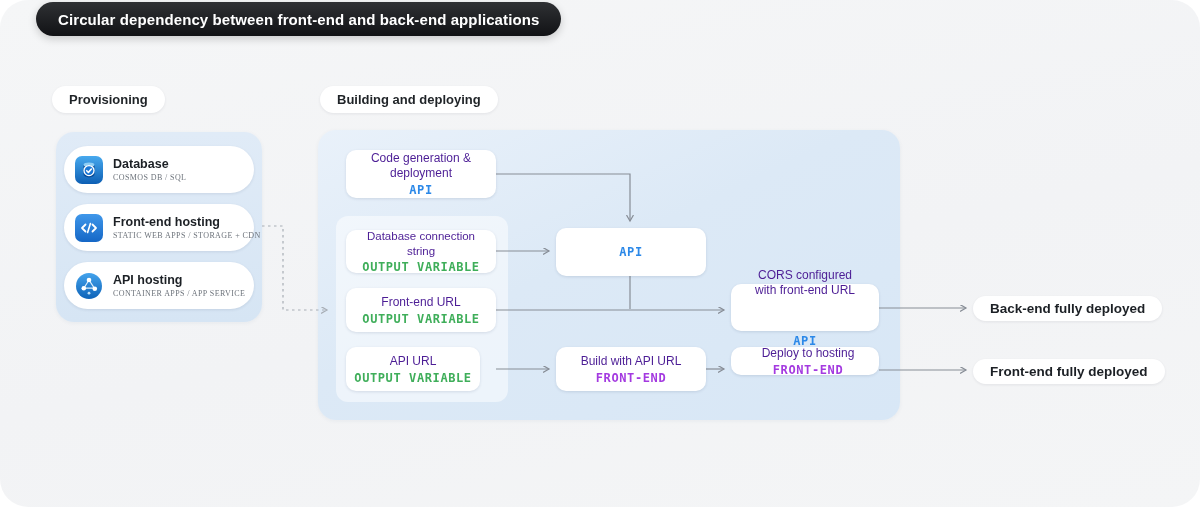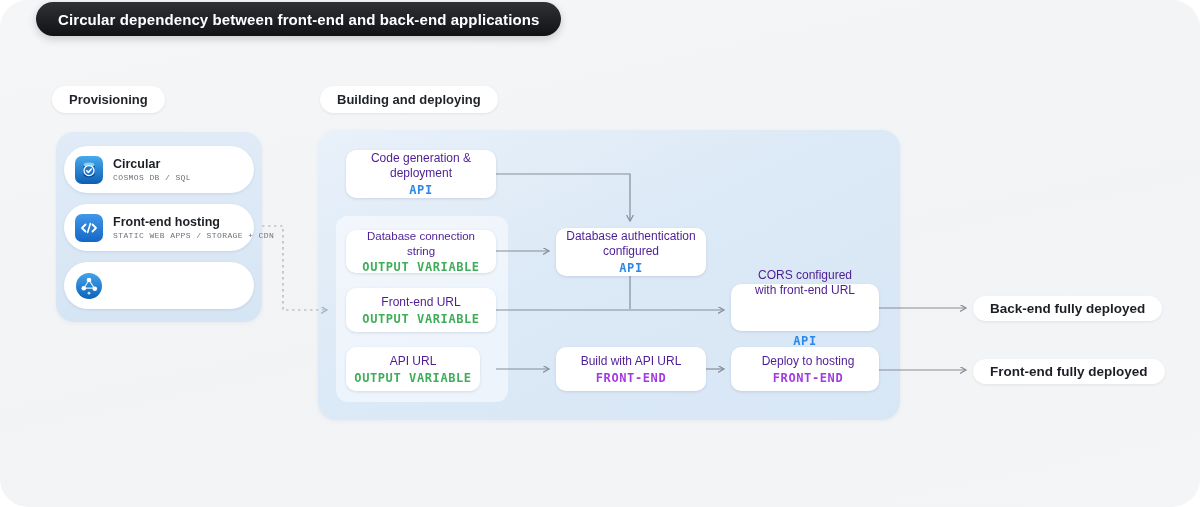--- a/index.html
+++ b/index.html
@@ -23,21 +23,21 @@
     background:linear-gradient(155deg,#e9f1fa 0%,#dce9f6 45%,#d8e7f6 100%);box-shadow:0 1px 4px rgba(30,60,110,.06);}
   .sub-panel{position:absolute;left:336px;top:216px;width:172px;height:186px;border-radius:12px;
     background:rgba(255,255,255,.5);}
 
   
   .svc-card{position:absolute;left:64px;width:190px;height:47px;border-radius:24px;background:#fff;
     box-shadow:0 1px 3px rgba(20,40,80,.10);display:flex;align-items:center;gap:10px;padding-left:11px;box-sizing:border-box;}
   .svc-icon{width:28px;height:28px;flex:0 0 28px;display:block;}
   .svc-text{display:flex;flex-direction:column;gap:1px;line-height:1.15;}
   .svc-title{font-size:12.5px;font-weight:700;color:#1c2025;}
-  .svc-sub{font-family:Liberation Mono, monospace;font-size:8px;letter-spacing:.4px;color:#6d737b;white-space:nowrap;}
+  .svc-sub{font-family:Liberation Serif, serif;font-size:8px;letter-spacing:.4px;color:#6d737b;white-space:nowrap;}
 
   
   .node{position:absolute;background:#fff;border-radius:10px;box-shadow:0 1px 3px rgba(20,40,80,.12);
     display:flex;flex-direction:column;align-items:center;justify-content:center;gap:2px;box-sizing:border-box;padding:4px 6px;}
   .node-label{font-size:12px;font-weight:400;color:#4c1d95;text-align:center;line-height:1.25;white-space:pre-line;}
   .tag{font-family:"DejaVu Sans Mono",monospace;font-size:12px;font-weight:700;letter-spacing:.6px;}
   .tag-api{color:#2B88E8;}
   .tag-out{color:#3FAE5A;}
   .tag-fe{color:#A43AE0;}
 
@@ -93,21 +93,21 @@
             <stop offset="1" stop-color="#0d5fb4"></stop>
           </linearGradient>
         </defs>
       <rect width="28" height="28" rx="7" fill="url(#gdb)"></rect>
       <path d="M8.5 8.8v9.8c0 1.6 2.5 2.8 5.5 2.8s5.5-1.2 5.5-2.8V8.8z" fill="#0a4c97"></path>
       <ellipse cx="14" cy="8.8" rx="5.5" ry="2.4" fill="#8ecdf4"></ellipse>
       <circle cx="14" cy="14.6" r="5" fill="#1a77d6" stroke="#fff" stroke-width="1.3"></circle>
       <path d="M11.7 14.7l1.7 1.7 3-3.4" fill="none" stroke="#fff" stroke-width="1.6" stroke-linecap="round" stroke-linejoin="round"></path>
     </svg>
     <span class="svc-text">
-      <span class="svc-title">Circular</span>
+      <span class="svc-title">Database</span>
       <span class="svc-sub">COSMOS DB / SQL</span>
     </span>
   </div>
 
   <div class="svc-card" style="top:204px;">
     <svg class="svc-icon" viewBox="0 0 28 28">
       <defs>
           <linearGradient id="gcode" x1="0" y1="0" x2="0" y2="1">
         <stop offset="0" stop-color="#3f97ea"></stop>
             <stop offset="1" stop-color="#1567c6"></stop>
@@ -132,20 +132,24 @@
             <stop offset="1" stop-color="#0e63b8"></stop>
           </linearGradient>
         </defs>
       <circle cx="14" cy="14" r="13" fill="url(#gglobe)"></circle>
       <path d="M14 8L8.8 16.2M14 8l5.8 8.8M8.8 16.2h11M14 8l5.8 8.8" stroke="#dceefc" stroke-width="1.2" fill="none"></path>
       <circle cx="14" cy="8" r="2.3" fill="#fff"></circle>
       <circle cx="8.8" cy="16.2" r="2.3" fill="#fff"></circle>
       <circle cx="19.8" cy="16.8" r="2.3" fill="#fff"></circle>
       <circle cx="14" cy="21.2" r="1.4" fill="#bfe0f7"></circle>
     </svg>
+    <span class="svc-text">
+      <span class="svc-title">API hosting</span>
+      <span class="svc-sub">CONTAINER APPS / APP SERVICE</span>
+    </span>
   </div>
 
   <div class="node" style="left:346px;top:150px;width:150px;height:48px;">
     <div class="node-label">Code generation &amp;
 deployment</div>
     <div class="tag tag-api">API</div>
   </div>
 
   <div class="node" style="left:346px;top:230px;width:150px;height:43px;">
     <div class="node-label" style="font-size:11.5px;">Database connection string</div>
@@ -156,37 +160,35 @@
     <div class="node-label">Front-end URL</div>
     <div class="tag tag-out">OUTPUT VARIABLE</div>
   </div>
 
   <div class="node" style="left:346px;top:347px;width:134px;height:44px;">
     <div class="node-label">API URL</div>
     <div class="tag tag-out">OUTPUT VARIABLE</div>
   </div>
 
   <div class="node" style="left:556px;top:228px;width:150px;height:48px;">
-    <div class="node-label">Database authentication
-configured</div>
     <div class="tag tag-api">API</div>
   </div>
 
   <div class="node" style="left:556px;top:347px;width:150px;height:44px;">
     <div class="node-label">Build with API URL</div>
     <div class="tag tag-fe">FRONT-END</div>
   </div>
 
   <div class="node" style="left:731px;top:284px;width:148px;height:47px;gap:36px;">
     <div class="node-label">CORS configured
 with front-end URL</div>
     <div class="tag tag-api">API</div>
   </div>
 
-  <div class="node" style="left:731px;top:347px;width:148px;height:44px;padding-left:12px;">
+  <div class="node" style="left:731px;top:347px;width:148px;height:28px;padding-left:12px;">
     <div class="node-label">Deploy to hosting</div>
     <div class="tag tag-fe">FRONT-END</div>
   </div>
 
   <div class="end-pill" style="left:973px;top:296px;">Back-end fully deployed</div>
   <div class="end-pill" style="left:973px;top:359px;">Front-end fully deployed</div>
 
 </div>
 
 </body></html>

